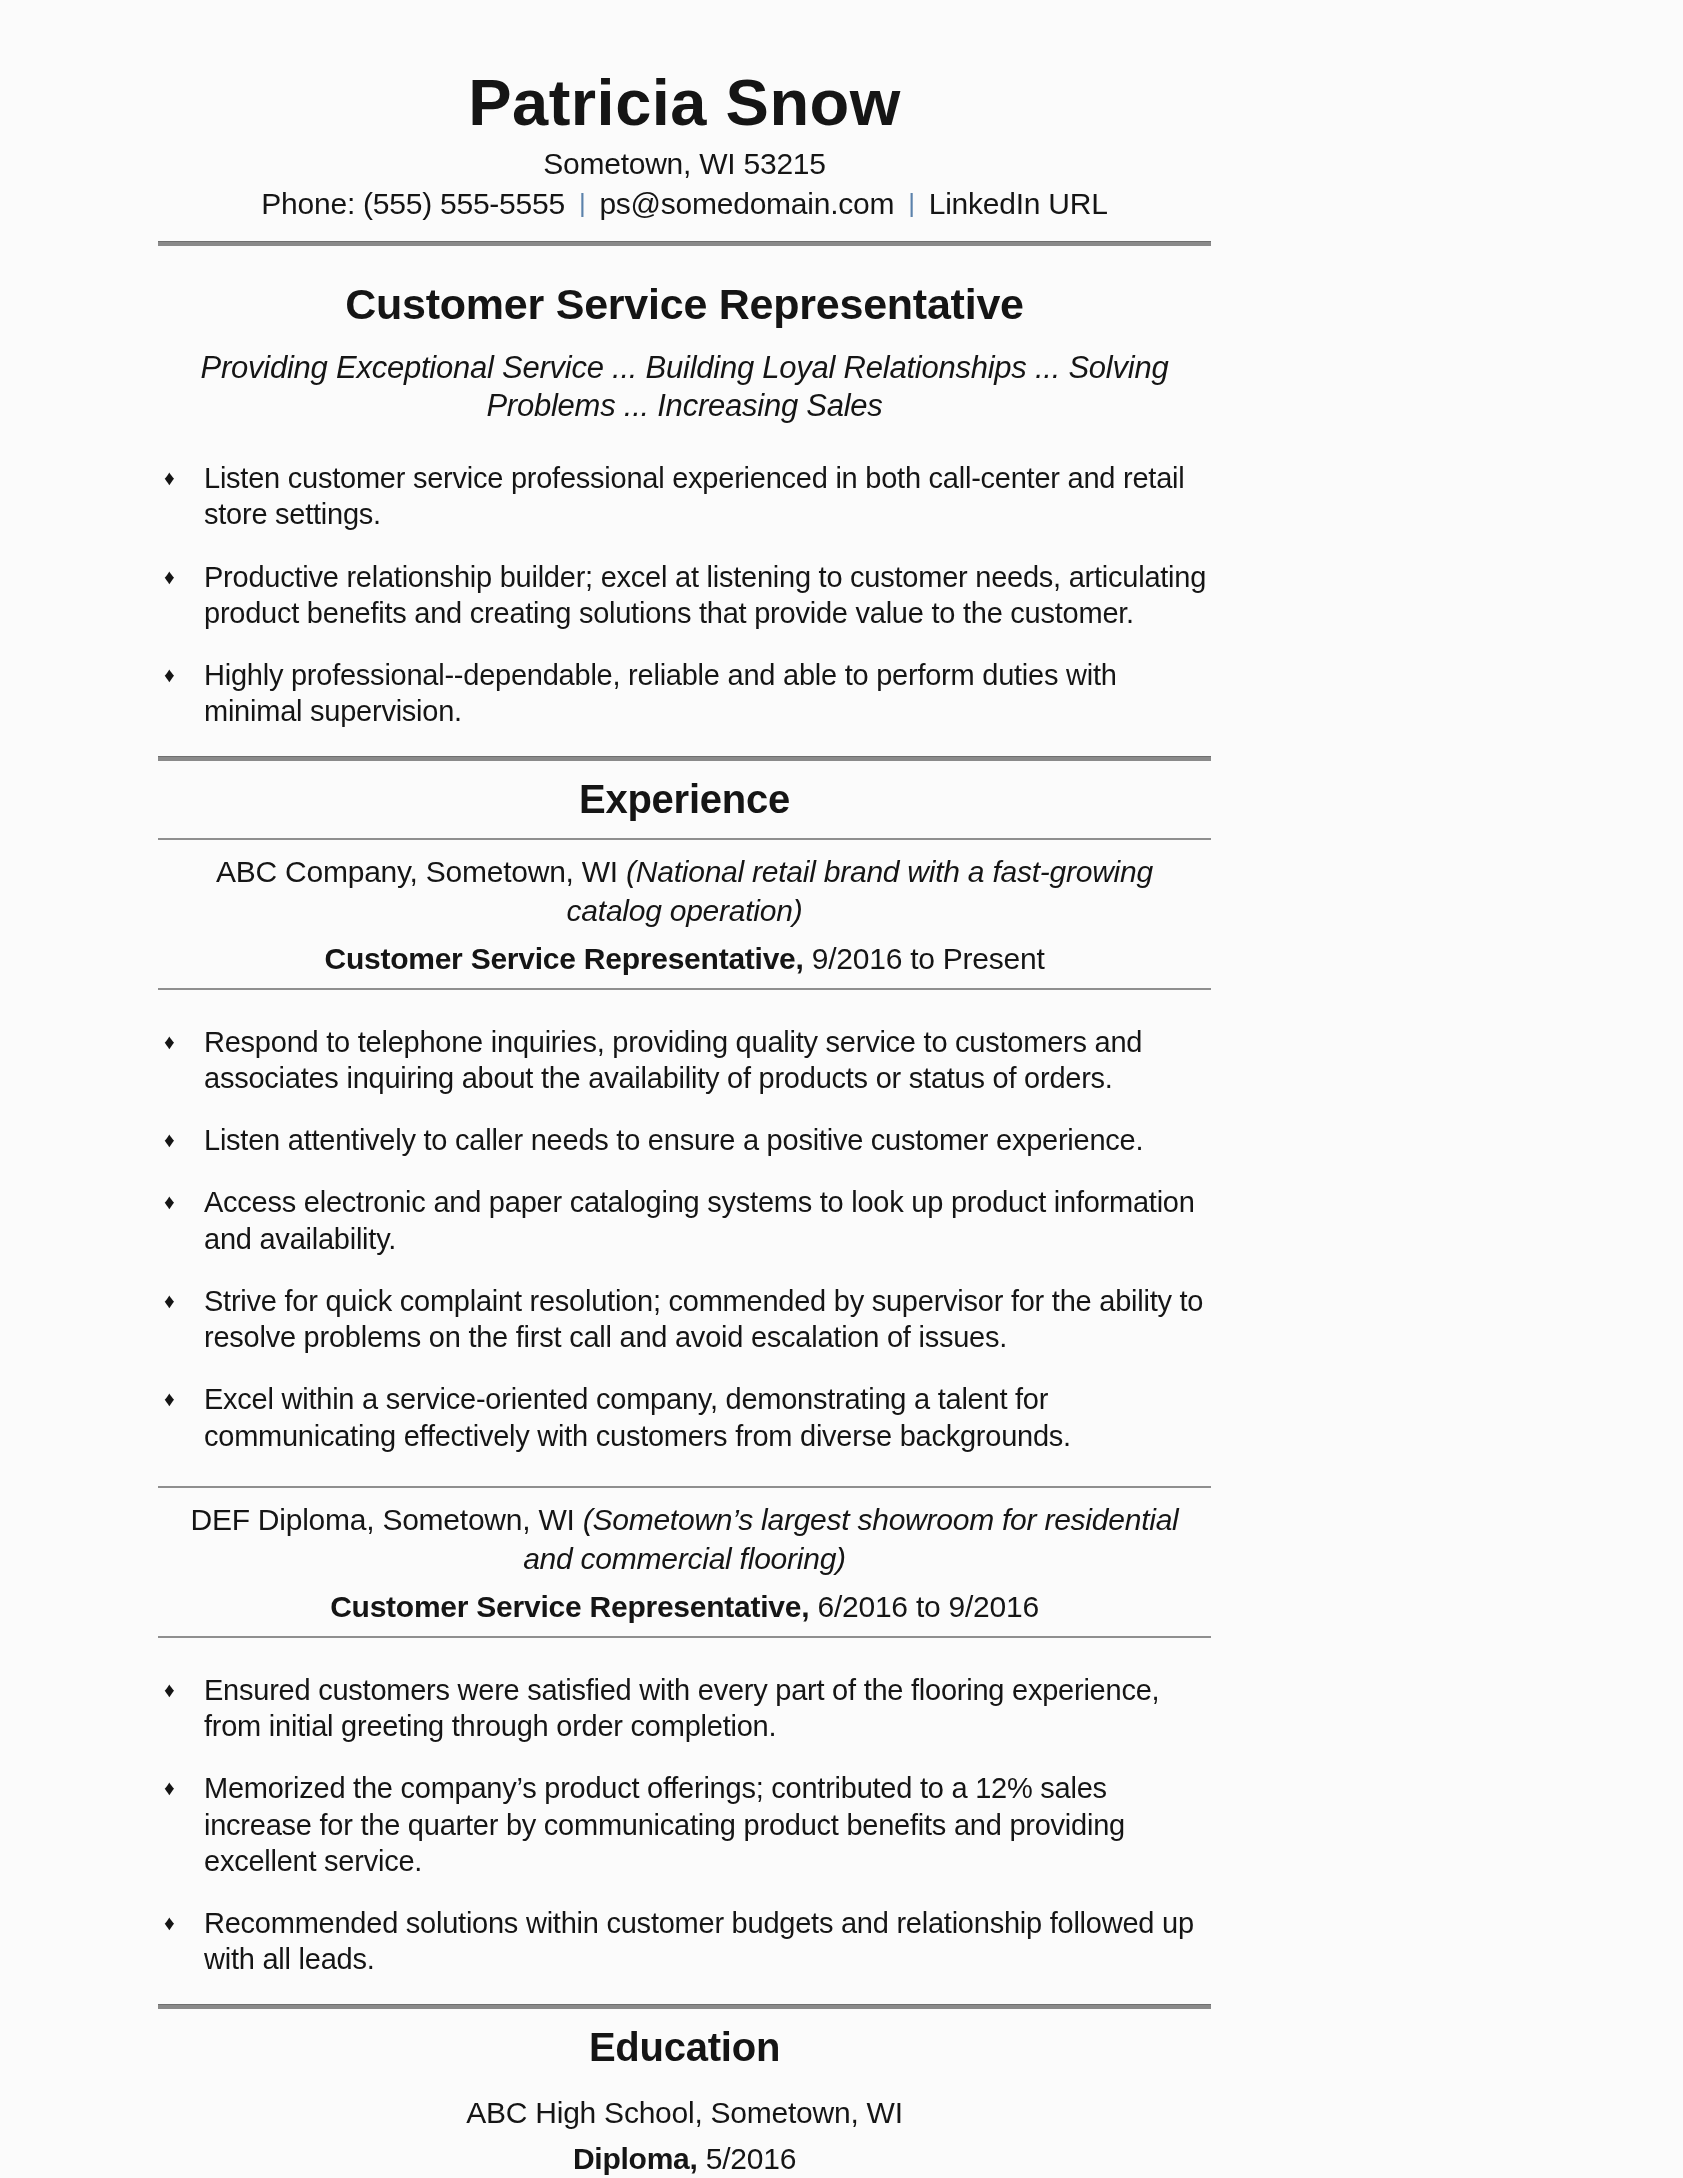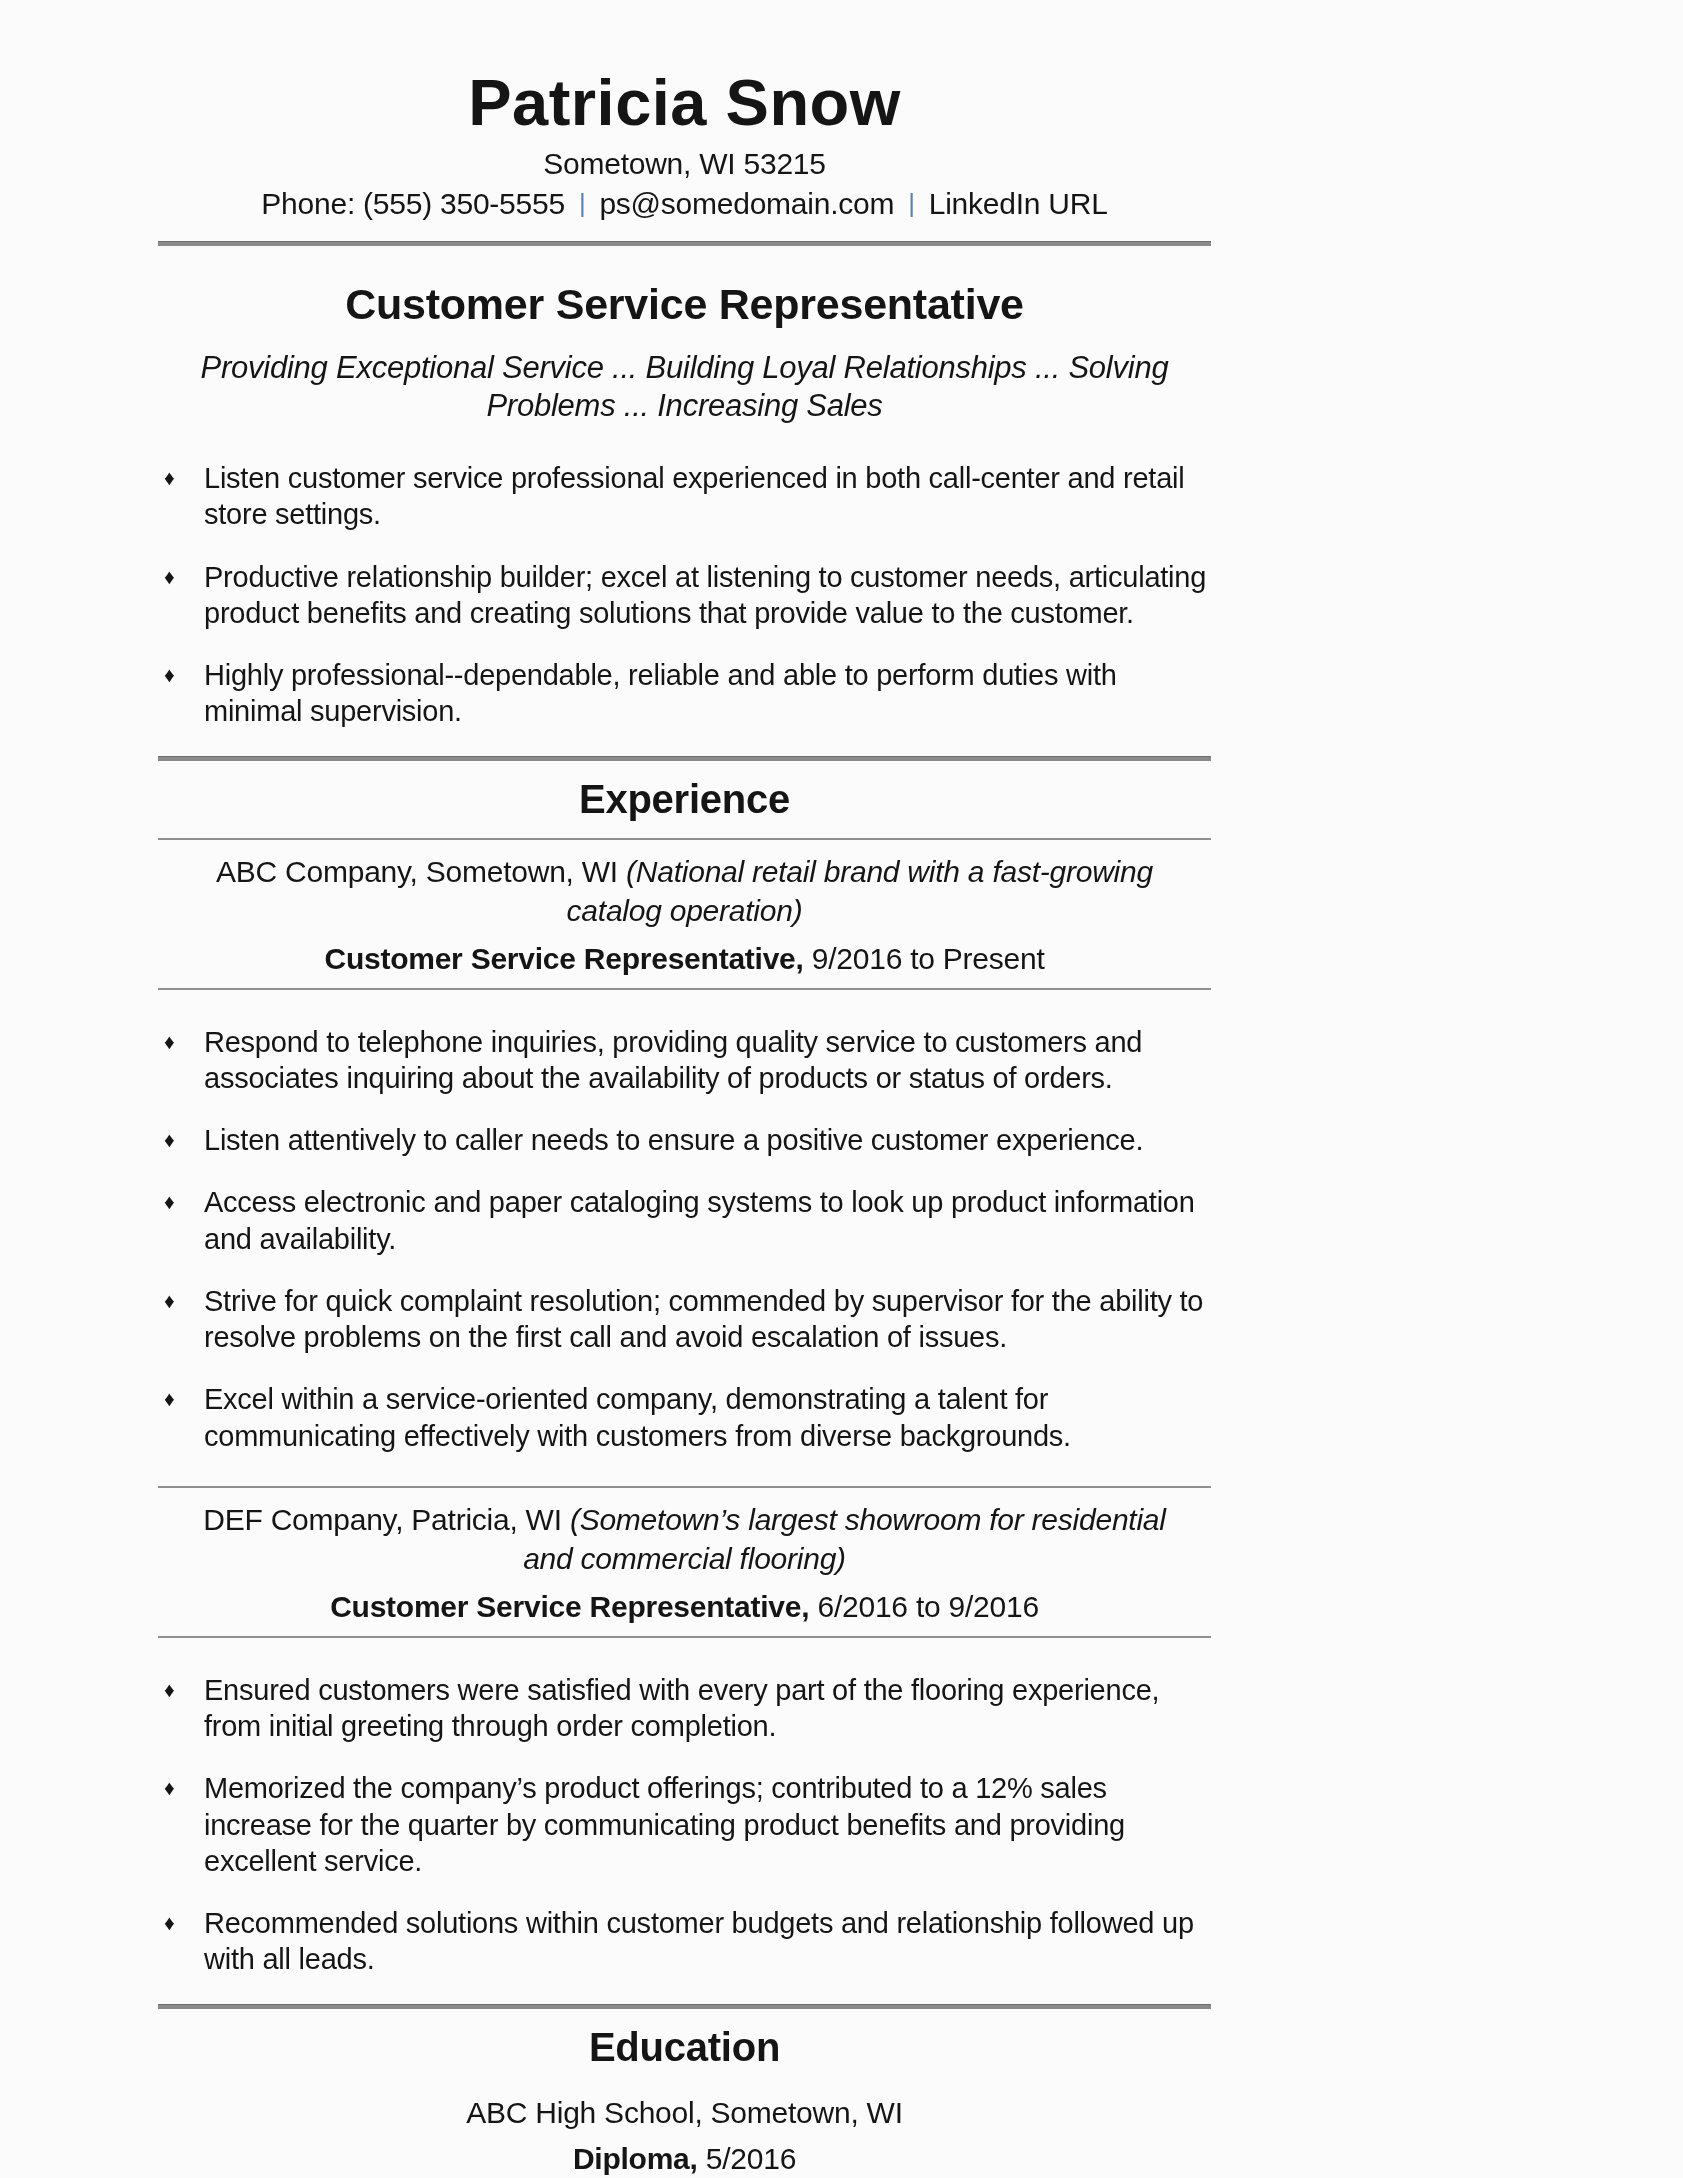--- a/index.html
+++ b/index.html
@@ -120,21 +120,21 @@
   .spacer-sm { height: 6px; }
 </style>
 </head>
 <body>
 
 <div class="page">
 
   <div class="center name">Patricia Snow</div>
   <div class="center location">Sometown, WI 53215</div>
   <div class="center contact">
-    <span>Phone: (555) 350-5555</span><span class="sep">|</span><span>ps@somedomain.com</span><span class="sep">|</span><span>LinkedIn URL</span>
+    <span>Phone: (555) 555-5555</span><span class="sep">|</span><span>ps@somedomain.com</span><span class="sep">|</span><span>LinkedIn URL</span>
   </div>
 
   <div class="rule-thick"></div>
 
   <div class="center doc-title">Customer Service Representative</div>
   <div class="center tagline">Providing Exceptional Service ... Building Loyal Relationships ...  Solving Problems ... Increasing Sales</div>
 
   <ul class="bullets">
     <li>
       <span class="marker">♦</span>
@@ -183,21 +183,21 @@
     </li>
     <li>
       <span class="marker">♦</span>
       <span class="btext">Excel within a service-oriented company, demonstrating a talent for communicating effectively with customers from diverse backgrounds.</span>
     </li>
   </ul>
 
   <div class="spacer-sm"></div>
   <div class="rule-thin"></div>
   <div class="center job-head">
-    <span>DEF Company, Patricia, WI</span>
+    <span>DEF Diploma, Sometown, WI</span>
     <span class="company-desc">(Sometown’s largest showroom for residential and commercial flooring)</span>
   </div>
   <div class="center job-title-line">
     <span class="job-title">Customer Service Representative,</span>
     <span>6/2016 to 9/2016</span>
   </div>
   <div class="rule-thin"></div>
 
   <ul class="bullets">
     <li>

